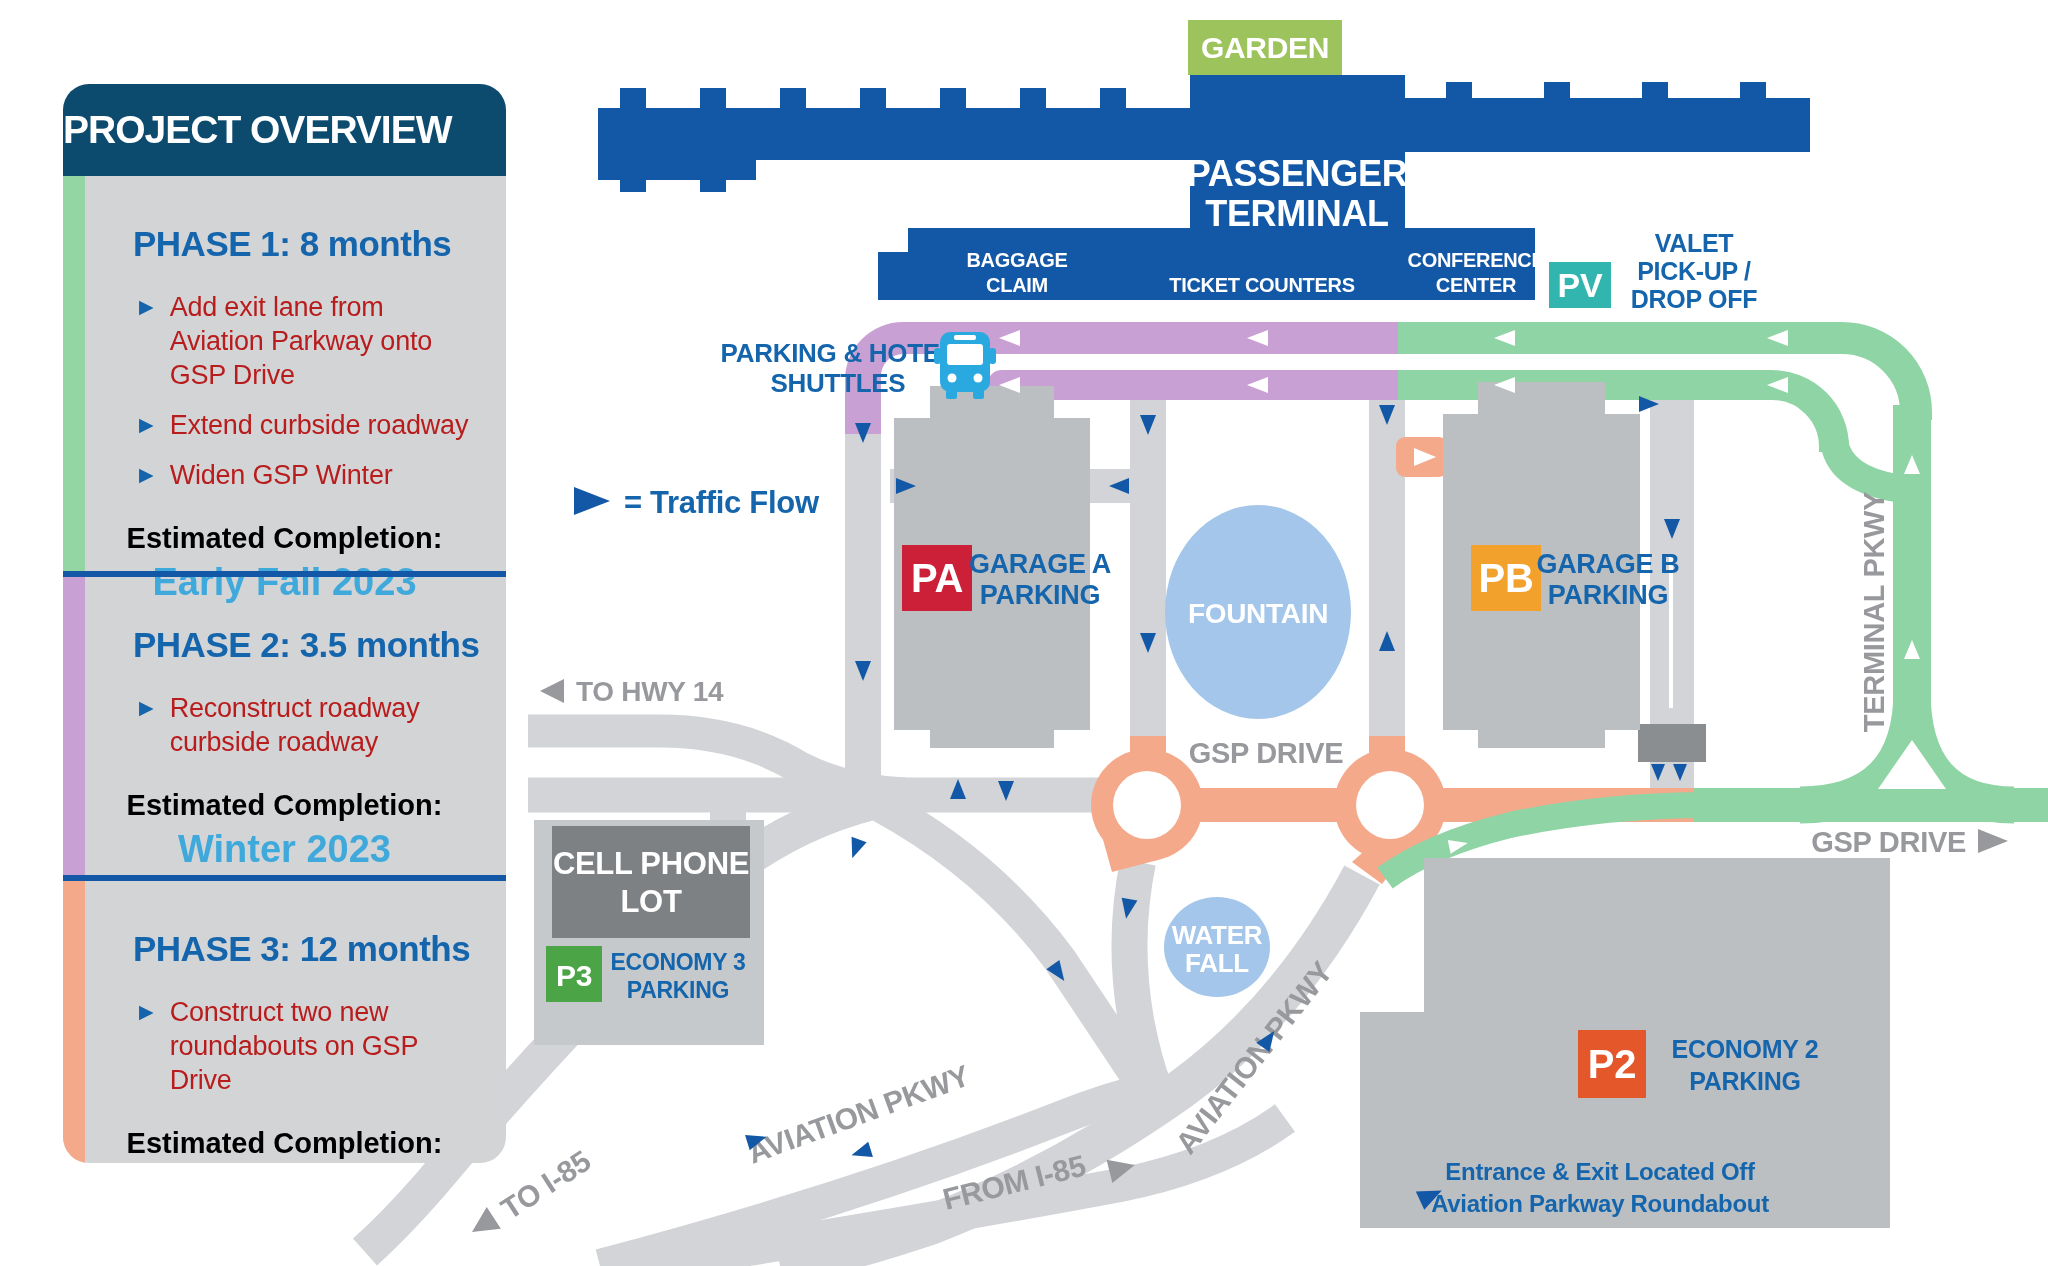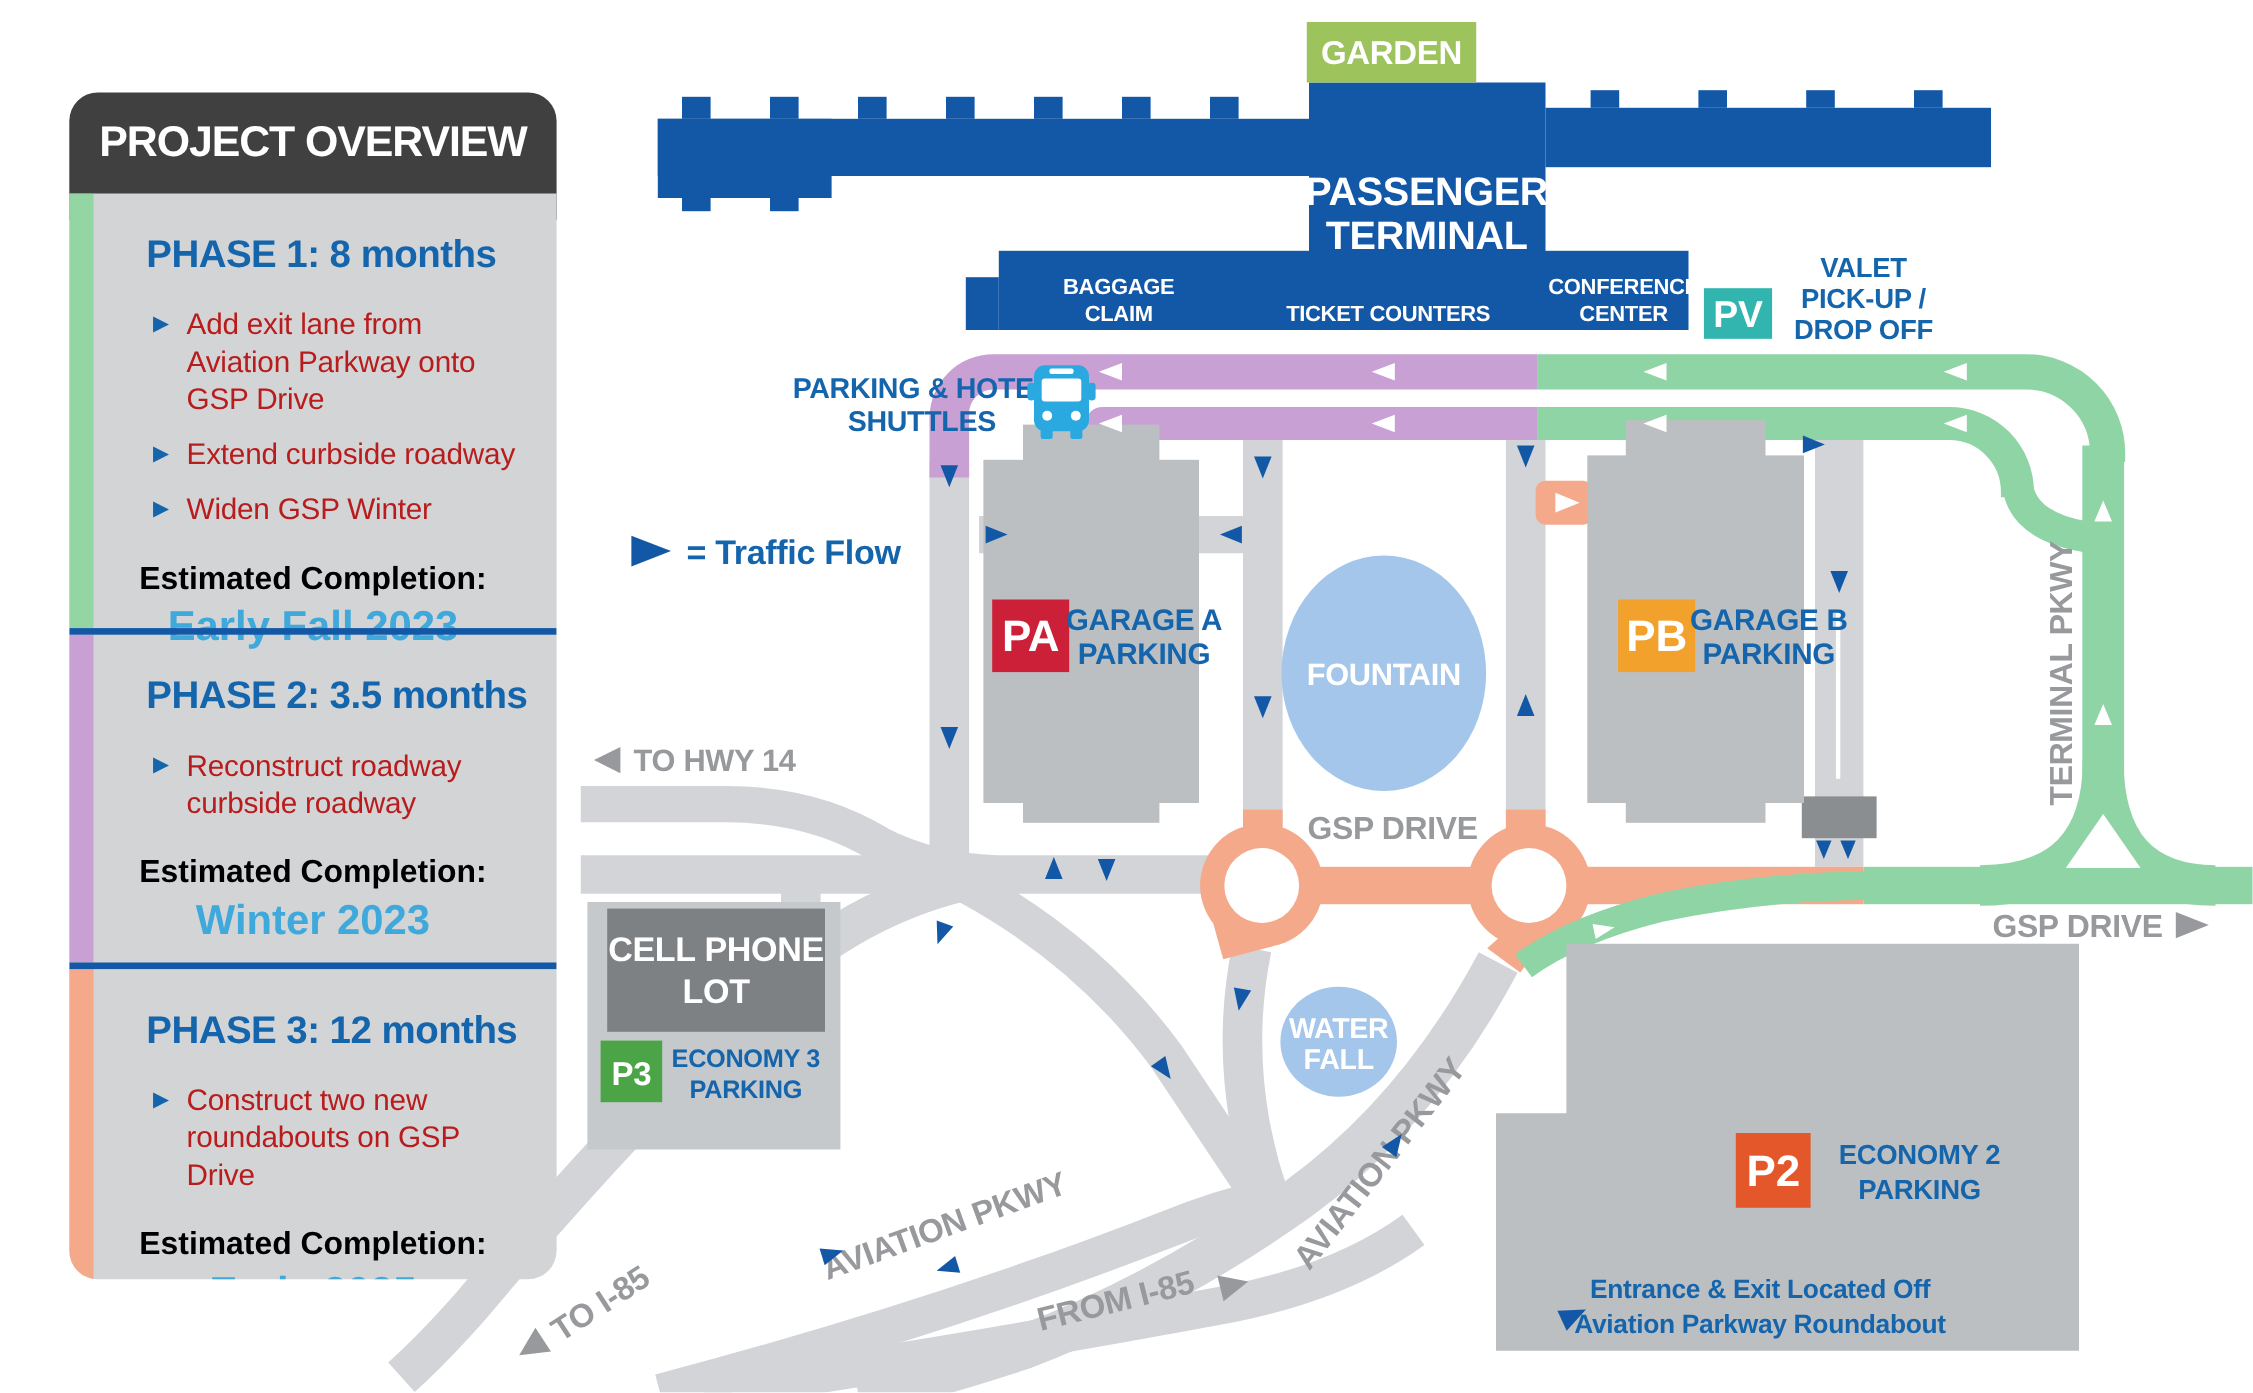--- a/index.html
+++ b/index.html
@@ -3,32 +3,32 @@
 <meta charset="utf-8">
 <style>
   html,body{margin:0;padding:0;background:#fff;}
   .stage{position:relative;width:2048px;height:1266px;background:#fff;overflow:hidden;
          font-family:"Liberation Sans",sans-serif;}
   .stage svg{position:absolute;left:0;top:0;}
   svg text{font-family:"Liberation Sans",sans-serif;font-weight:700;letter-spacing:-0.3px;}
 
   
   .sidebar{position:absolute;left:63px;top:84px;width:443px;height:1079px;z-index:5;}
-  .sb-header{position:absolute;left:0;top:0;width:100%;height:116px;background:#404040;
+  .sb-header{position:absolute;left:0;top:0;width:100%;height:116px;background:#0c4a6e;
              border-radius:26px 26px 0 0;color:#fff;font-size:39px;font-weight:700;
-             letter-spacing:-1px;text-align:center;line-height:92px;}
+             letter-spacing:-1px;text-align:left;line-height:92px;}
   .sb-body{position:absolute;left:0;top:92px;width:100%;height:987px;background:#d3d4d6;
            border-radius:0 0 26px 26px;overflow:hidden;}
   .bar{position:absolute;left:0;width:22px;}
   .bar1{top:0;height:395px;background:#93d5a3;}
   .bar2{top:401px;height:298px;background:#c9a0d4;}
   .bar3{top:705px;height:282px;background:#f5a98b;border-radius:0 0 0 26px;}
   .divider{position:absolute;left:0;width:100%;height:6px;background:#1358a6;}
   .d1{top:395px;} .d2{top:699px;}
-  .phase{position:absolute;left:0;width:443px;box-sizing:border-box;padding:30px 24px 0 70px;}
+  .phase{position:absolute;left:0;width:443px;box-sizing:border-box;padding:30px 24px 0 70px;margin-top:12px;}
   .p1{top:0;} .p2{top:401px;} .p3{top:705px;}
   .phase h3{margin:6px 0 26px 0;font-size:35px;color:#1565ad;letter-spacing:-0.5px;}
   .bullet{display:flex;align-items:flex-start;margin:0 0 16px 6px;}
   .bicon{color:#1565ad;font-size:19px;line-height:34px;margin-right:16px;}
   .btext{font-size:27px;color:#b91c1c;line-height:34px;width:330px;letter-spacing:-0.2px;}
   .completion{margin-top:30px;margin-left:-23px;width:349px;text-align:center;}
   .clabel{font-size:29px;font-weight:700;color:#000000;}
   .cvalue{font-size:38px;font-weight:700;color:#3fa9dc;margin-top:6px;}
 </style>
 </head>

